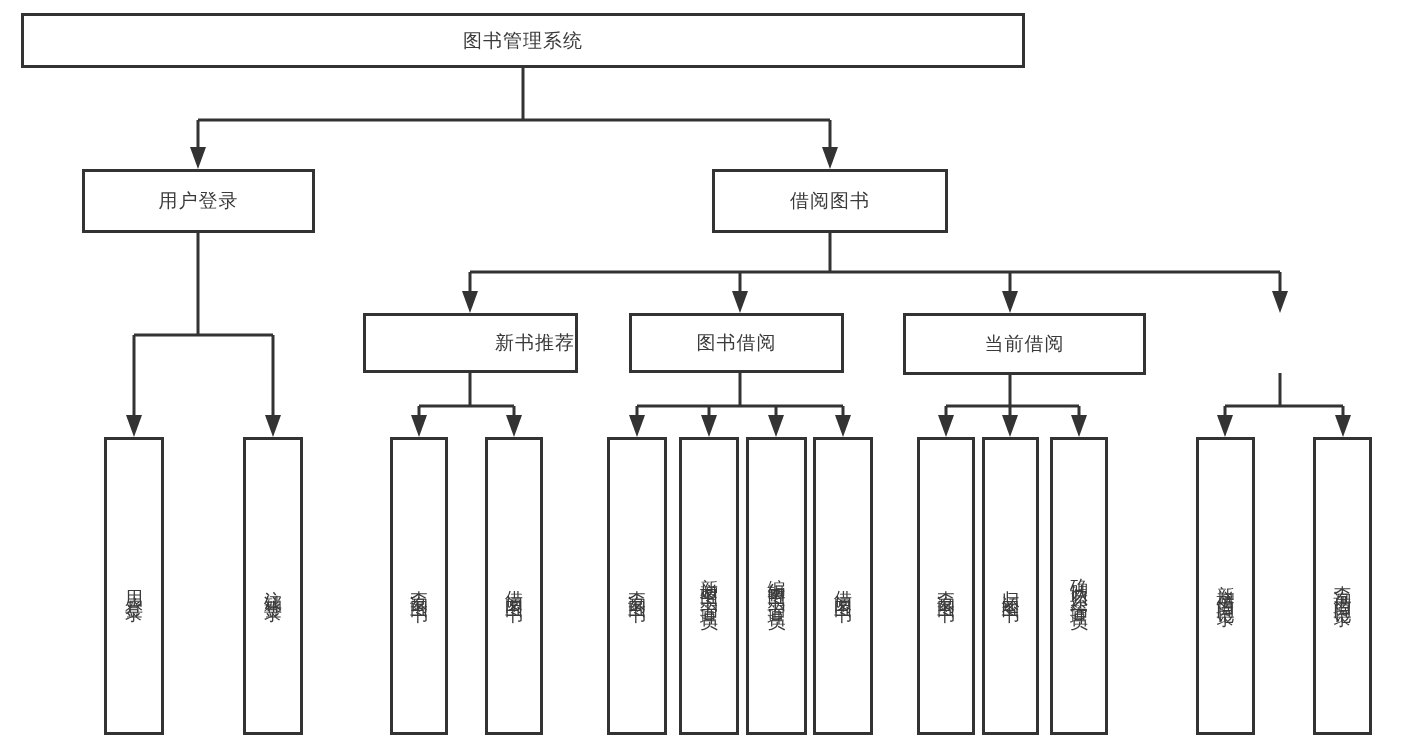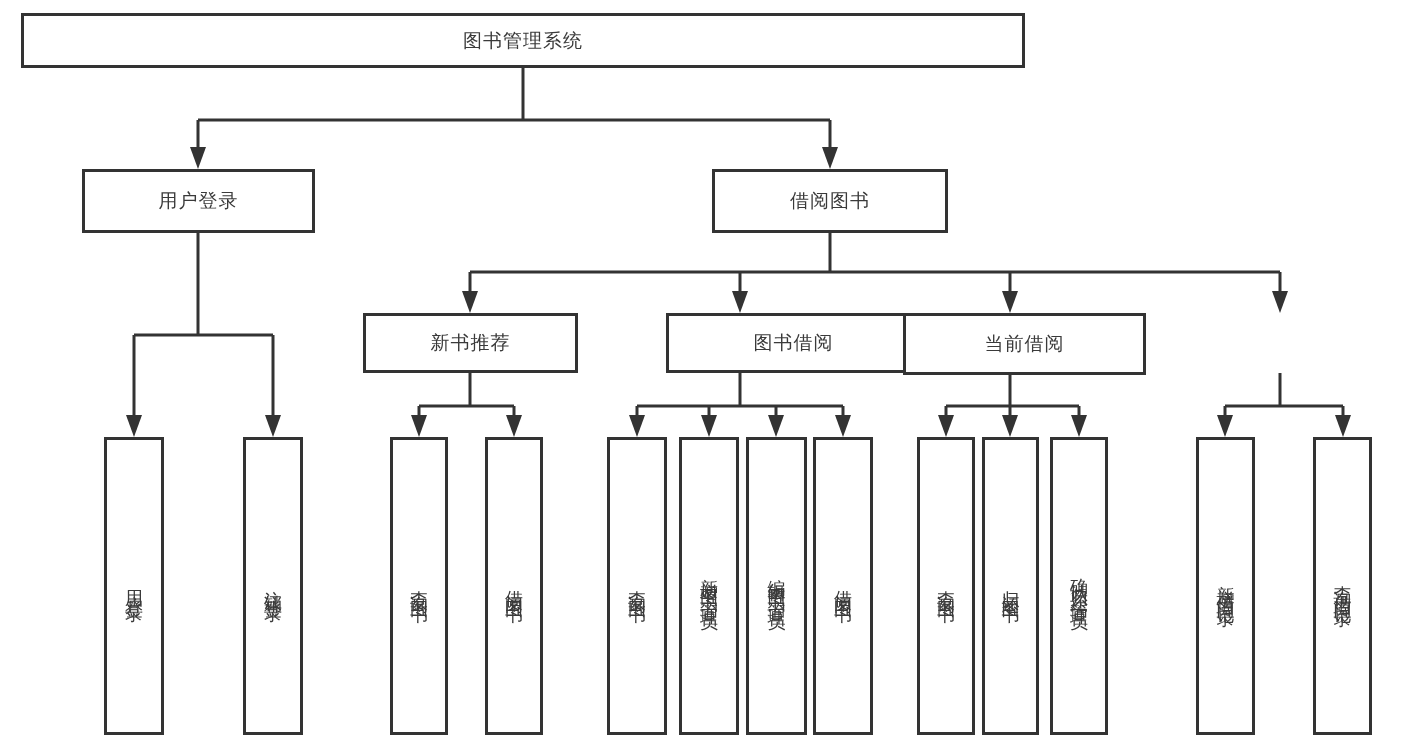--- a/index.html
+++ b/index.html
@@ -135,24 +135,24 @@
     <span>图书管理系统</span>
   </div>
 
   <div class="node h" style="left:82px;top:169px;width:233px;height:64px;">
     <span>用户登录</span>
   </div>
   <div class="node h" style="left:712px;top:169px;width:236px;height:64px;">
     <span>借阅图书</span>
   </div>
 
-  <div class="node h" style="left:363px;top:313px;width:215px;height:60px;">
+  <div class="node h" style="left:363px;top:313px;width:215px;height:60px;justify-content:flex-end;">
     <span>新书推荐</span>
   </div>
-  <div class="node h" style="left:666px;top:313px;width:255px;height:60px;">
+  <div class="node h" style="left:629px;top:313px;width:215px;height:60px;">
     <span>图书借阅</span>
   </div>
   <div class="node h" style="left:903px;top:313px;width:243px;height:62px;">
     <span>当前借阅</span>
   </div>
 
   <div class="node v" style="left:104px;top:437px;width:60px;height:298px;">
     <span class="vtxt">用户登录</span>
   </div>
   <div class="node v" style="left:243px;top:437px;width:60px;height:298px;">

